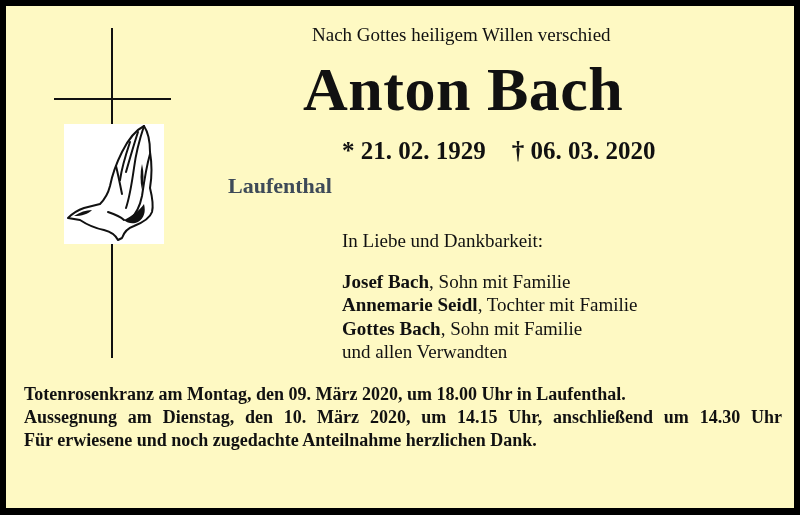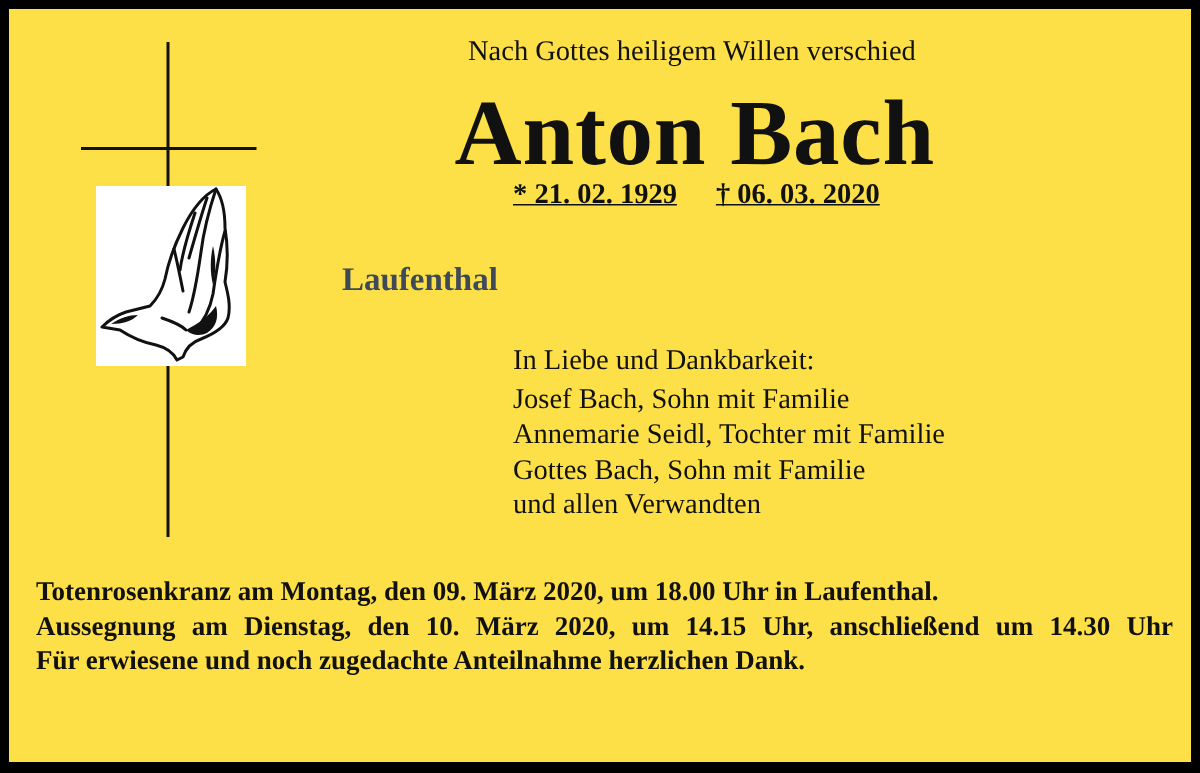--- a/index.html
+++ b/index.html
@@ -1,29 +1,29 @@
 <!DOCTYPE html>
 <html><head>
 <meta charset="utf-8">
 <style>
   html, body { margin:0; padding:0; background:#000; }
   body { width:800px; height:515px; position:relative; overflow:hidden; font-family:"Liberation Serif", "DejaVu Serif", serif; color:#111; }
-  .card { position:absolute; left:6px; top:6px; width:788px; height:502px; background:#fde047; }
+  .card { position:absolute; left:6px; top:6px; width:788px; height:502px; background:#fef9c3; }
   .abs { position:absolute; white-space:nowrap; }
   .cross-v { position:absolute; left:105px; top:22px; width:2px; height:330px; background:#111; }
   .cross-h { position:absolute; left:48px; top:92px; width:117px; height:2px; background:#111; }
   .hands { position:absolute; left:58px; top:118px; width:100px; height:120px; background:#fff; }
   .intro { left:306px; top:18px; font-size:19px; }
   .name { left:297px; top:52px; font-size:62px; font-weight:bold; letter-spacing:0.5px; line-height:1;font-family:Liberation Serif, serif; }
-  .dates { left:336px; top:113px; font-size:19px; font-weight:bold;text-decoration:underline; }
+  .dates { left:336px; top:131px; font-size:25px; font-weight:bold; }
   .dates span + span { margin-left:26px; }
   .place { left:222px; top:167px; font-size:22px; font-weight:bold; color:#3e4a58; }
   .mourners { left:336px; top:223px; font-size:19px; line-height:23.5px; }
-  .mourners .intro-line { margin-bottom:2px; }
-  .mourners b { font-weight:normal;text-align:right; }
+  .mourners .intro-line { margin-bottom:17px; }
+  .mourners b { font-weight:bold;text-align:right; }
   .footer { left:18px; top:377px; font-size:18px; line-height:23px;font-weight:bold; }
   .footer .just { display:block; width:758px; text-align:justify; text-align-last:justify; }
 </style>
 </head>
 <body>
 
 <div class="card">
   <div class="cross-v"></div>
   <div class="cross-h"></div>
 

